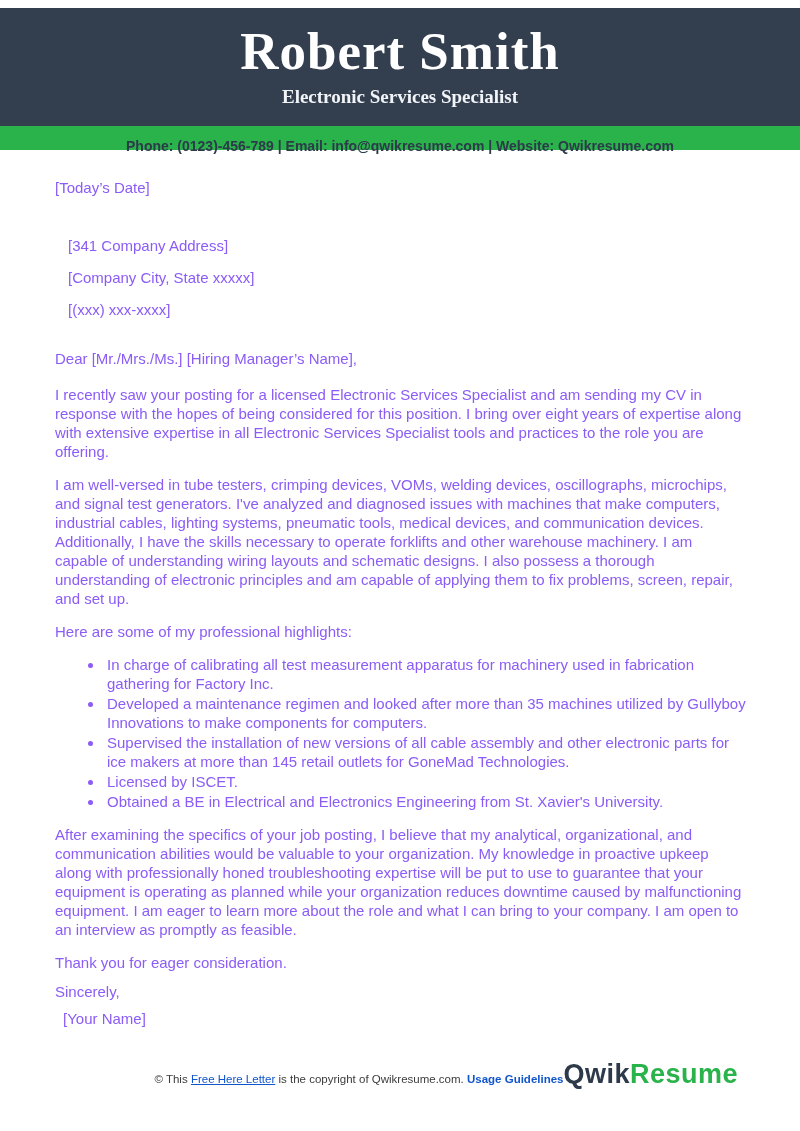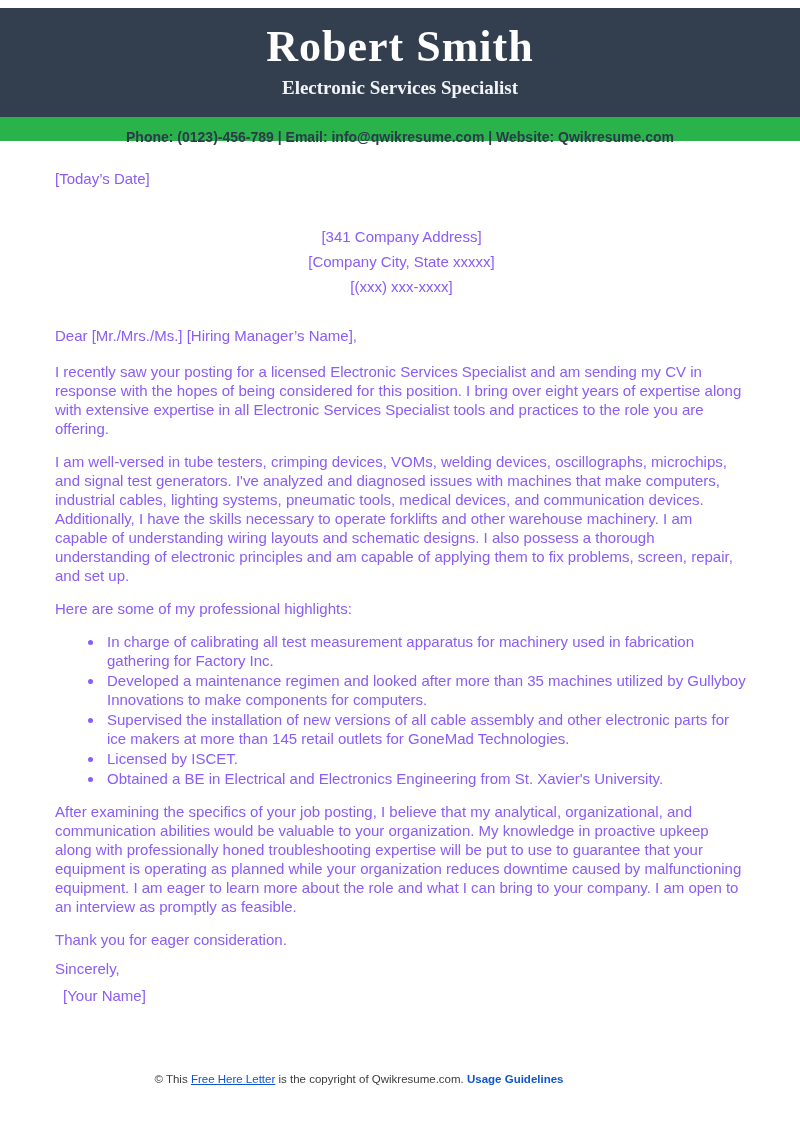--- a/index.html
+++ b/index.html
@@ -13,21 +13,21 @@
 
   
   .header {
     background: var(--header-bg, #333e4f);
     margin-top: 8px;
     padding: 13px 20px 18px;
     text-align: center;
   }
   .name {
     font-family: "Liberation Serif", serif;
-    font-weight: bold; font-size: 44px; color: #ffffff;
+    font-weight: bold; font-size: 53px; color: #ffffff;
     margin: 0 0 5px; letter-spacing: 1px;
   }
   .job-title {
     font-family: "Liberation Serif", serif;
     font-weight: bold; font-size: 19px; color: #f2f5f8;
     margin: 0;
   }
 
   
   .contact-bar {
@@ -38,21 +38,21 @@
     color: #2c3a4a;
   }
 
   
   .letter {
     padding: 28px 52px 0 55px;
     font-size: 15px; line-height: 19px; color: #8b5cf6;
   }
   .date       { margin: 0 0 39px; }
   .address    { margin: 0 0 30px; }
-  .address div{ margin: 6px; text-align: center; }
+  .address div{ margin: 13px; }
   .salutation { margin: 0 0 17px; }
   .para       { margin: 0 0 14px; }
   .highlights { margin: 0 0 14px; padding-left: 49px; }
   .highlights li { margin: 0 0 1px; padding-left: 3px; }
   .thanks     { margin: 0 0 10px; }
   .signoff    { margin: 0; }
   .signature  { margin: 8px; }
 
   
   .footer { position: absolute; left: 0; top: 1056px; width: 100%; height: 50px; }
@@ -113,15 +113,16 @@
     <p class="para">After examining the specifics of your job posting, I believe that my analytical, organizational, and communication abilities would be valuable to your organization. My knowledge in proactive upkeep along with professionally honed troubleshooting expertise will be put to use to guarantee that your equipment is operating as planned while your organization reduces downtime caused by malfunctioning equipment. I am eager to learn more about the role and what I can bring to your company. I am open to an interview as promptly as feasible.</p>
 
     <p class="para thanks">Thank you for eager consideration.</p>
 
     <p class="signoff">Sincerely,</p>
     <p class="signature">[Your Name]</p>
   </main>
 
   <footer class="footer">
     <div class="copyright"><span>© This </span><a href="#" class="link underline">Free Here Letter</a><span> is the copyright of Qwikresume.com. </span><a href="#" class="link bold">Usage Guidelines</a></div>
+    <div class="logo"><span class="logo-qwik">Qwik</span><span class="logo-resume">Resume</span></div>
   </footer>
 
 </div>
 
 </body></html>

